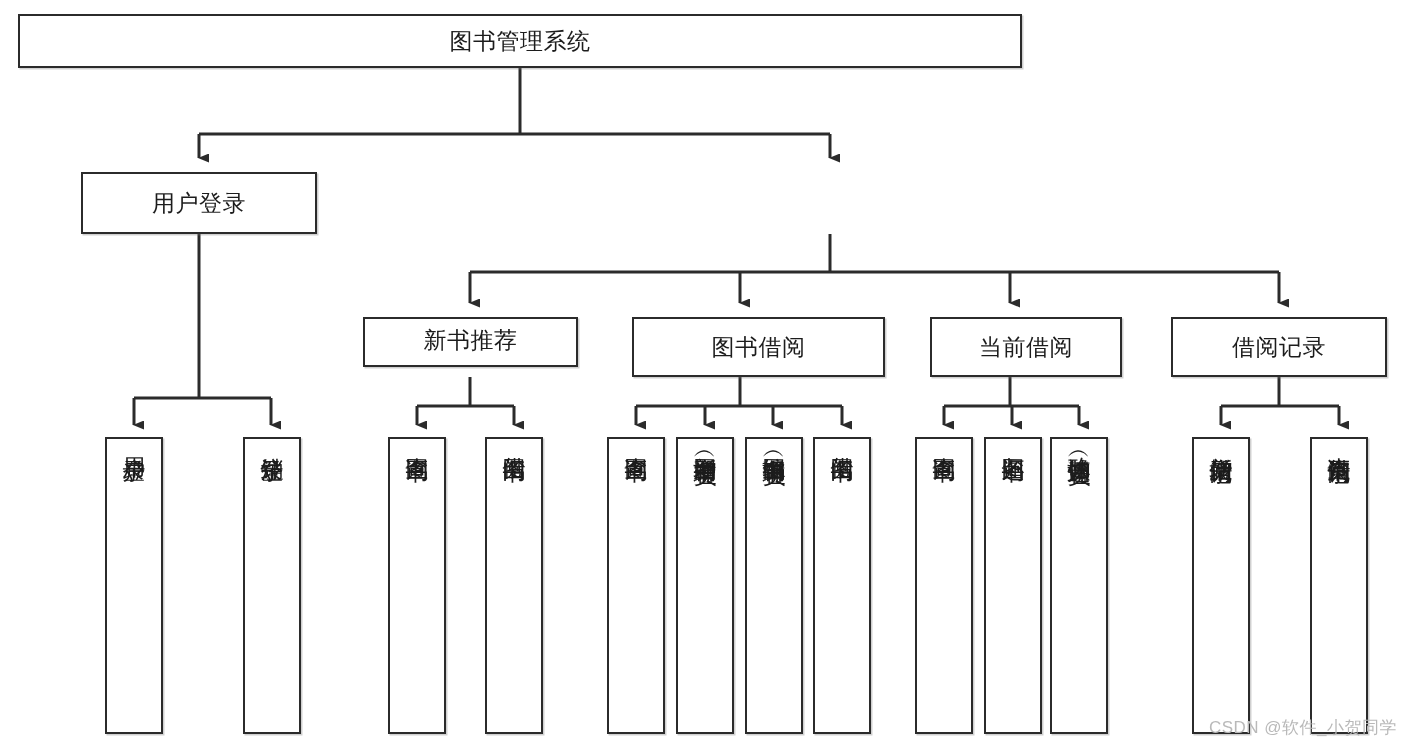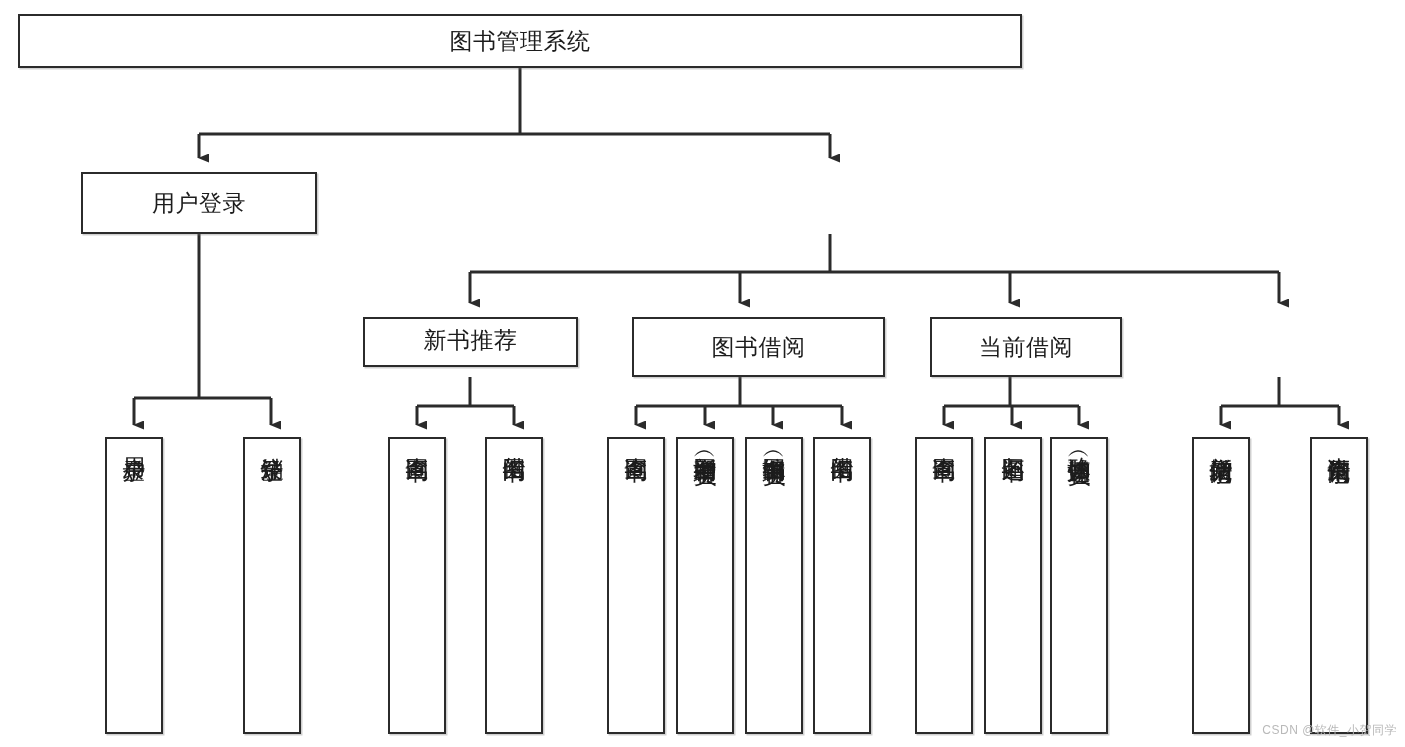--- a/index.html
+++ b/index.html
@@ -54,21 +54,21 @@
     color: #1c1c1c;
     line-height: 1.18;
     letter-spacing: 1px;
     white-space: nowrap;
     display: block;
   }
   .watermark {
     position: absolute;
     right: 8px;
     bottom: 8px;
-    font-size: 12px;
+    font-size: 17px;
     color: #b9b9b9;
     letter-spacing: 0.5px;
     white-space: nowrap;
     pointer-events: none;
   }
 </style>
 </head>
 <body>
 
 <div id="diagram-root">
@@ -133,20 +133,23 @@
 
   <div class="node-box" style="left:363px; top:317px; width:215px; height:50px;font-family:Liberation Mono, monospace;">
     <span class="node-label-h">新书推荐</span>
   </div>
   <div class="node-box" style="left:632px; top:317px; width:253px; height:60px;">
     <span class="node-label-h">图书借阅</span>
   </div>
   <div class="node-box" style="left:902px; top:317px; width:192px; height:60px;margin-left:28px;">
     <span class="node-label-h">当前借阅</span>
   </div>
+  <div class="node-box" style="left:1171px; top:317px; width:216px; height:60px;">
+    <span class="node-label-h">借阅记录</span>
+  </div>
 
   <div class="node-box vertical" style="left:105px; top:437px; width:58px; height:297px;">
     <span class="node-label-v">用户登录</span>
   </div>
   <div class="node-box vertical" style="left:243px; top:437px; width:58px; height:297px;">
     <span class="node-label-v">注销登录</span>
   </div>
 
   <div class="node-box vertical" style="left:388px; top:437px; width:58px; height:297px;">
     <span class="node-label-v">查询图书</span>

